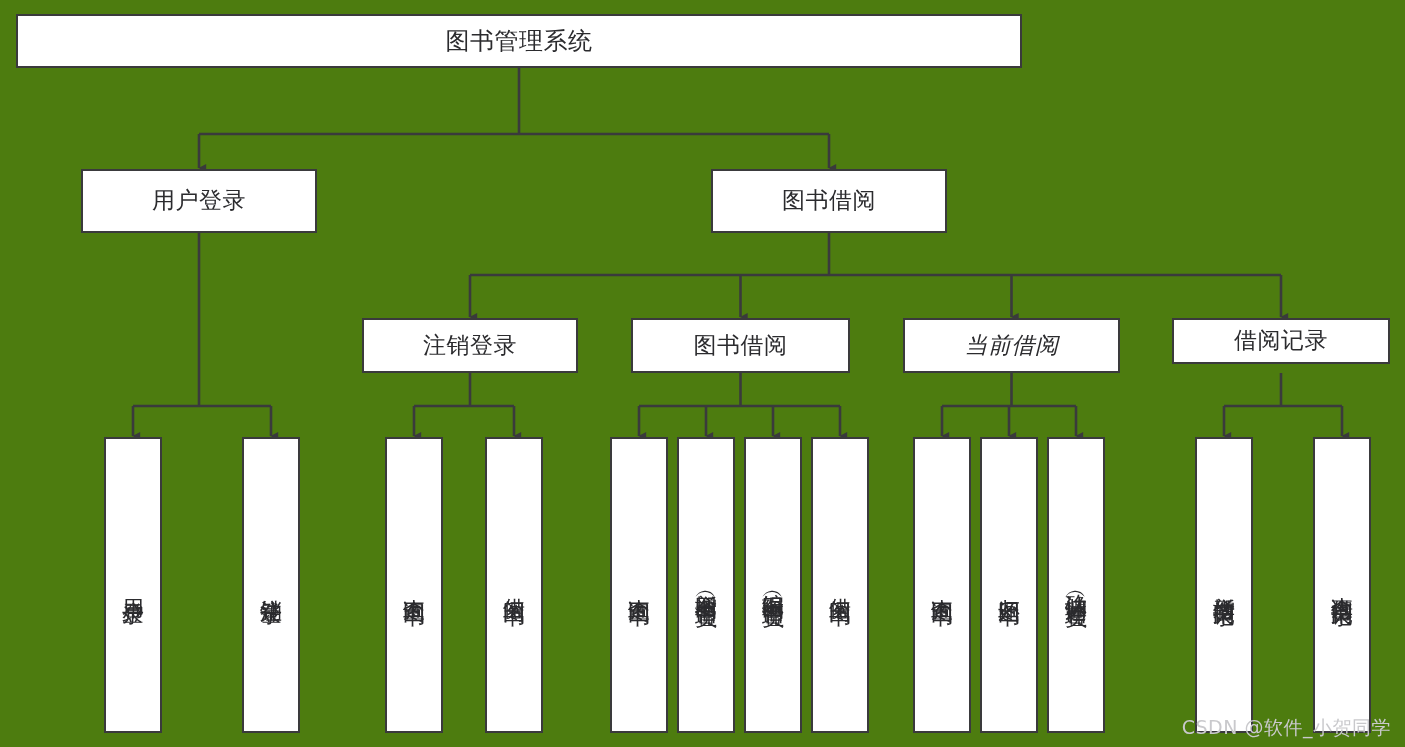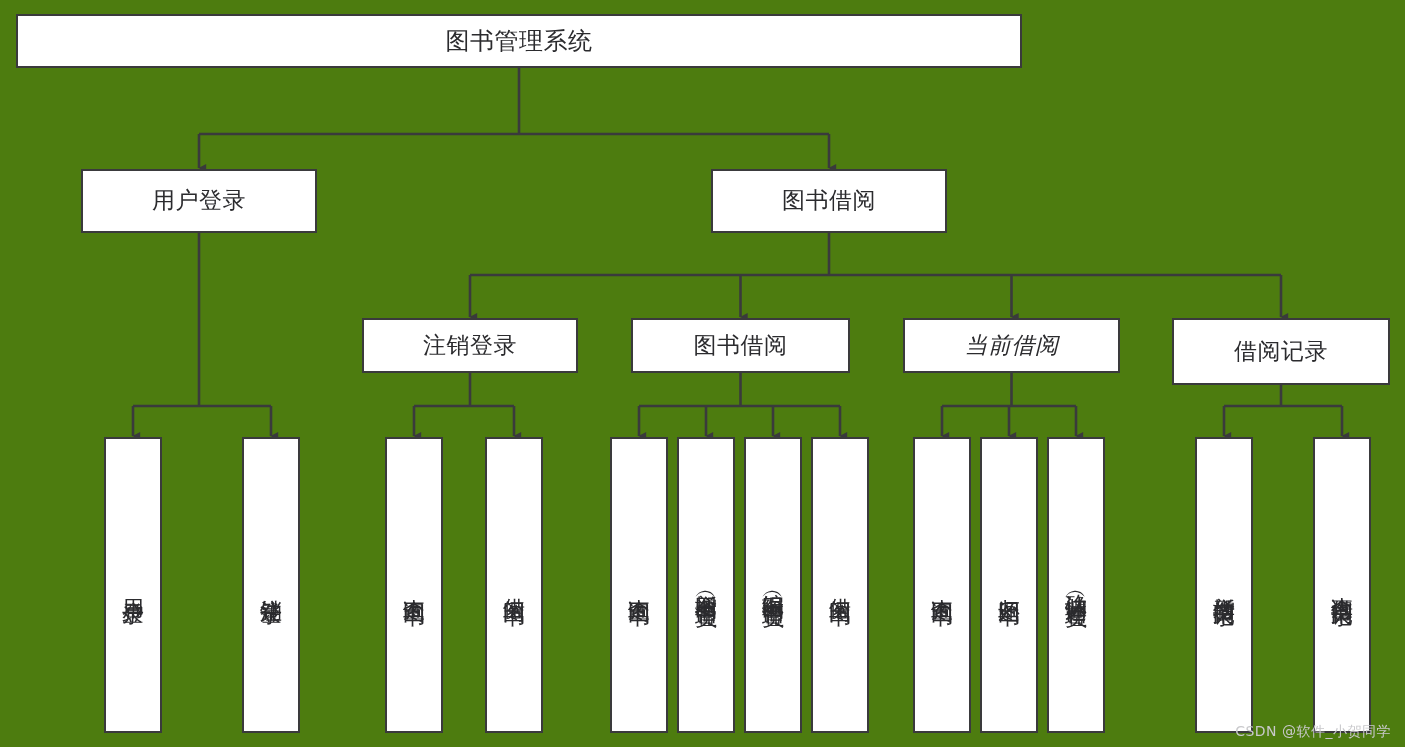--- a/index.html
+++ b/index.html
@@ -55,21 +55,21 @@
     max-height: 100%;
   }
   .node.root .node-label {
     font-size: 24px;
   }
   .watermark {
     position: absolute;
     right: 14px;
     bottom: 6px;
     color: #c9c9cc;
-    font-size: 14px;
+    font-size: 19px;
     letter-spacing: 0.5px;
     white-space: nowrap;
     user-select: none;
   }
 </style>
 </head>
 <body>
 
 <div id="diagram-root">
   <svg class="edges" viewBox="0 0 1405 747">
@@ -126,21 +126,21 @@
       </div>
       <div class="node" style="left: 362px; top: 318px; width: 216px; height: 55px;">
         <span class="node-label">注销登录</span>
       </div>
       <div class="node" style="left: 631px; top: 318px; width: 219px; height: 55px;">
         <span class="node-label">图书借阅</span>
       </div>
       <div class="node" style="left: 903px; top: 318px; width: 217px; height: 55px; font-style: italic;">
         <span class="node-label">当前借阅</span>
       </div>
-      <div class="node" style="left: 1172px; top: 318px; width: 218px; height: 67px;">
+      <div class="node" style="left: 1172px; top: 318px; width: 218px; height: 46px;">
         <span class="node-label">借阅记录</span>
       </div>
       <div class="node vertical" style="left: 104px; top: 437px; width: 58px; height: 296px;">
         <span class="node-label">用户登录</span>
       </div>
       <div class="node vertical" style="left: 242px; top: 437px; width: 58px; height: 296px;">
         <span class="node-label">注销登录</span>
       </div>
       <div class="node vertical" style="left: 385px; top: 437px; width: 58px; height: 296px;">
         <span class="node-label">查询图书</span>

